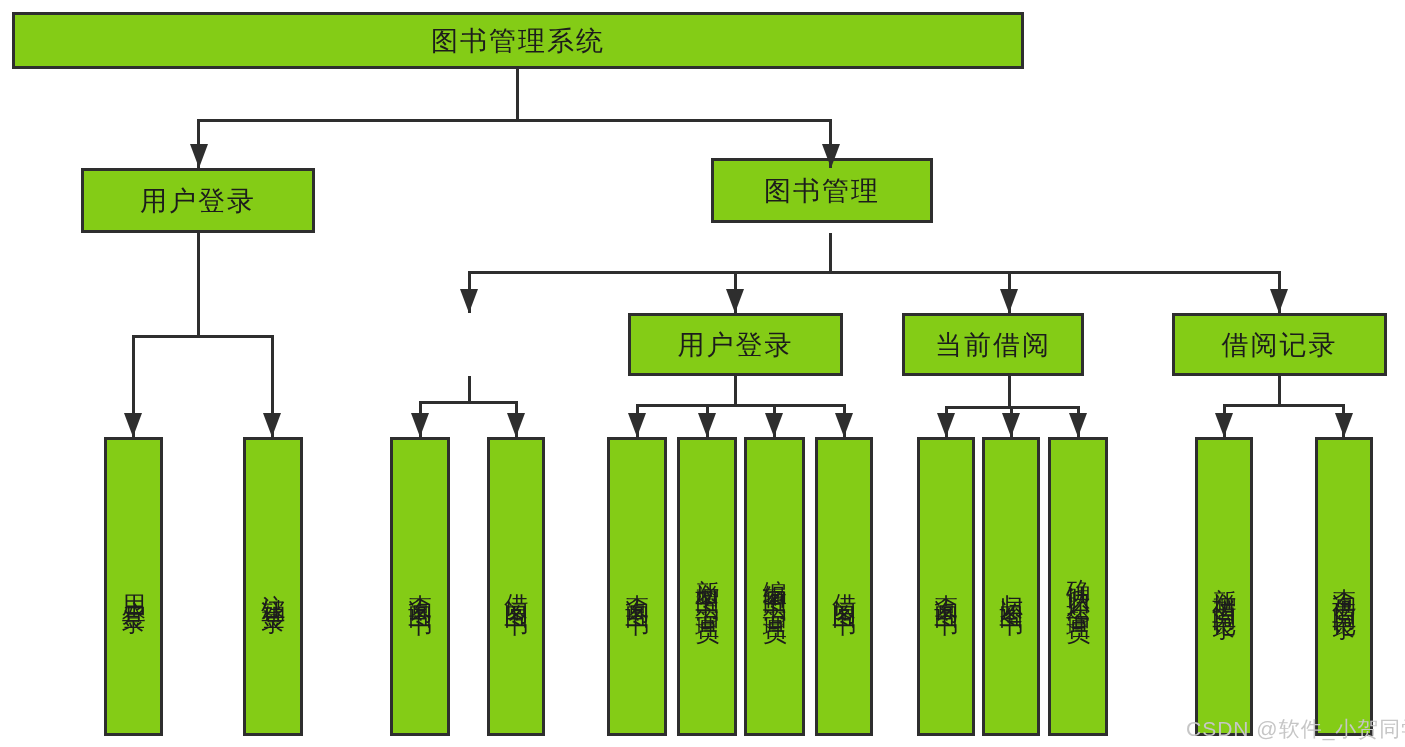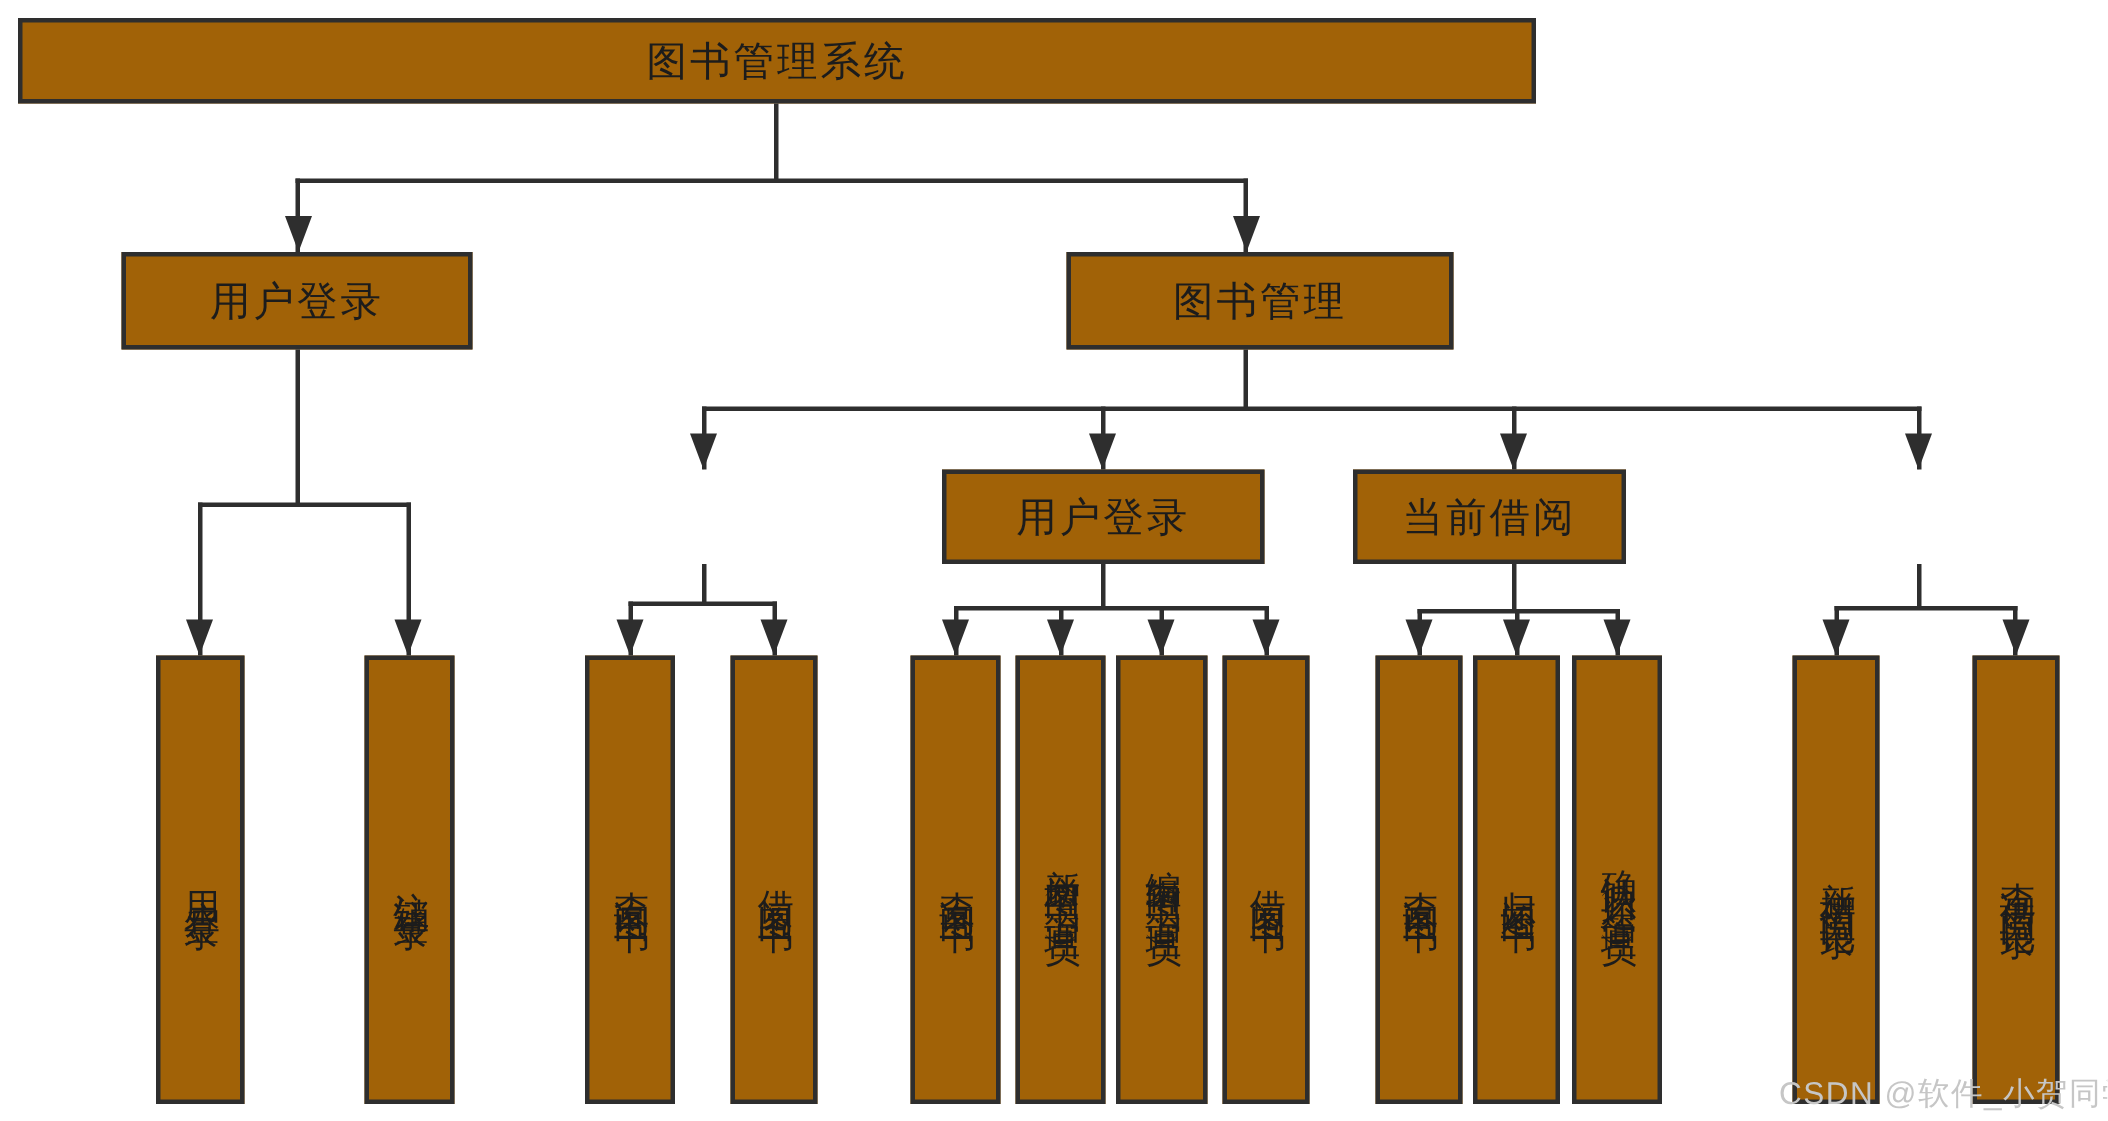--- a/index.html
+++ b/index.html
@@ -2,21 +2,21 @@
 <html><head>
 <meta charset="utf-8">
 <style>
   * { margin:0; padding:0; box-sizing:border-box; }
   html,body { background:#ffffff; }
   .canvas {
     position:relative; width:1405px; height:747px; background:#ffffff;
     font-family:"Liberation Sans", sans-serif; overflow:hidden;
   }
   .box {
-    position:absolute; border:3px solid #2e2e2e; background:#a16207;
+    position:absolute; border:3px solid #2e2e2e; background:#84cc16;
     display:flex; align-items:center; justify-content:center;
     color:#1c1c1c;
   }
   .hbox { font-size:27px; letter-spacing:2px; }
   .vbox {
     writing-mode:vertical-rl; text-orientation:mixed;
     font-size:24px; letter-spacing:6px; line-height:1.1;
   }
   .vline, .hline { position:absolute; background:#2e2e2e; }
   .arrow {
@@ -30,24 +30,25 @@
   }
 </style>
 </head>
 <body>
 
 <div class="canvas">
 
   <div class="box hbox" style="left:12px;top:12px;width:1012px;height:57px">图书管理系统</div>
 
   <div class="box hbox" style="left:81px;top:168px;width:234px;height:65px">用户登录</div>
-  <div class="box hbox" style="left:711px;top:168px;width:258px;height:65px">图书管理</div>
+  <div class="box hbox" style="left:711px;top:158px;width:222px;height:65px">图书管理</div>
 
   <div class="box hbox" style="left:628px;top:313px;width:215px;height:63px">用户登录</div>
   <div class="box hbox" style="left:902px;top:313px;width:182px;height:63px">当前借阅</div>
+  <div class="box hbox" style="left:1172px;top:313px;width:215px;height:63px">借阅记录</div>
 
   <div class="box vbox" style="left:104px;top:437px;width:59px;height:299px">用户登录</div>
   <div class="box vbox" style="left:243px;top:437px;width:60px;height:299px">注销登录</div>
 
   <div class="box vbox" style="left:390px;top:437px;width:60px;height:299px">查询图书</div>
   <div class="box vbox" style="left:487px;top:437px;width:58px;height:299px">借阅图书</div>
 
   <div class="box vbox" style="left:607px;top:437px;width:60px;height:299px">查询图书</div>
   <div class="box vbox" style="left:677px;top:437px;width:60px;height:299px">新增图书（管理员）</div>
   <div class="box vbox" style="left:744px;top:437px;width:61px;height:299px">编辑图书（管理员）</div>

